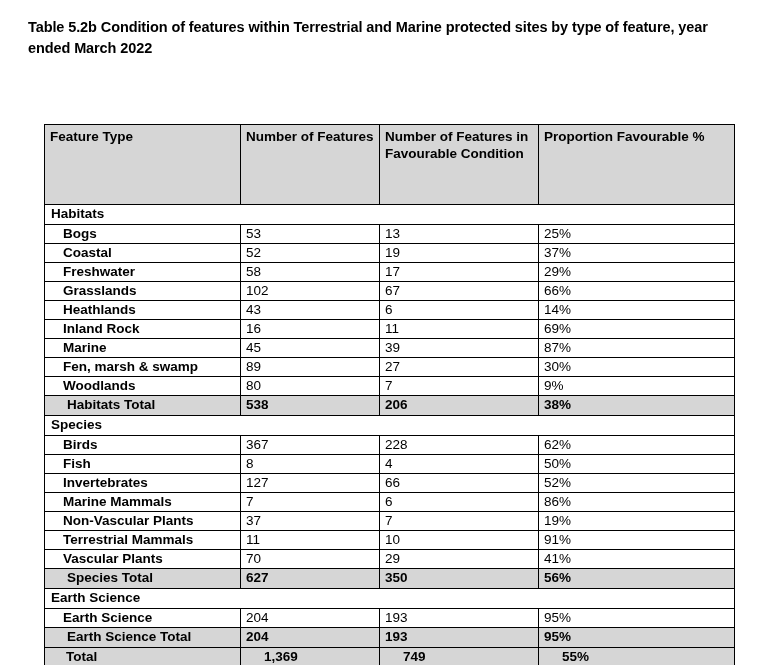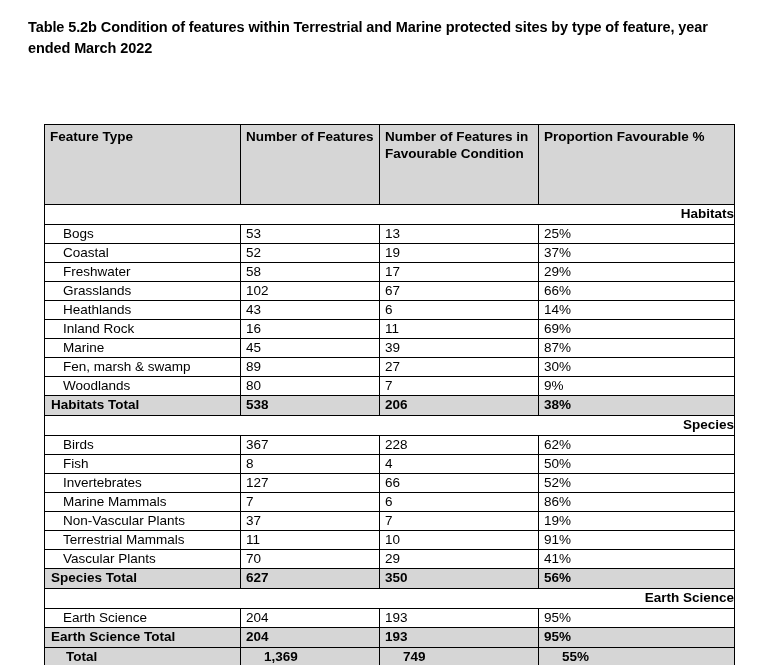--- a/index.html
+++ b/index.html
@@ -80,36 +80,36 @@
     line-height: 17px;
     white-space: normal;
   }
 
   
   tr.section td {
     font-weight: bold;
     padding-left: 6px;
     background: #ffffff;
     height: 20px;
-    text-align: right;
   }
 
   
   tr.item td.label {
     padding-left: 18px;
+    font-weight: bold;
   }
   tr.item td {
     background: #ffffff;
   }
 
   
   tr.total td {
     font-weight: bold;
     background: #d6d6d6;
-    padding-left: 6px;
+    padding-left: 22px;
     height: 20px;
   }
   tr.total td.num {
     padding-left: 5px;
   }
 
   tr.grand td {
     font-weight: bold;
     background: #d6d6d6;
     padding-left: 21px;

